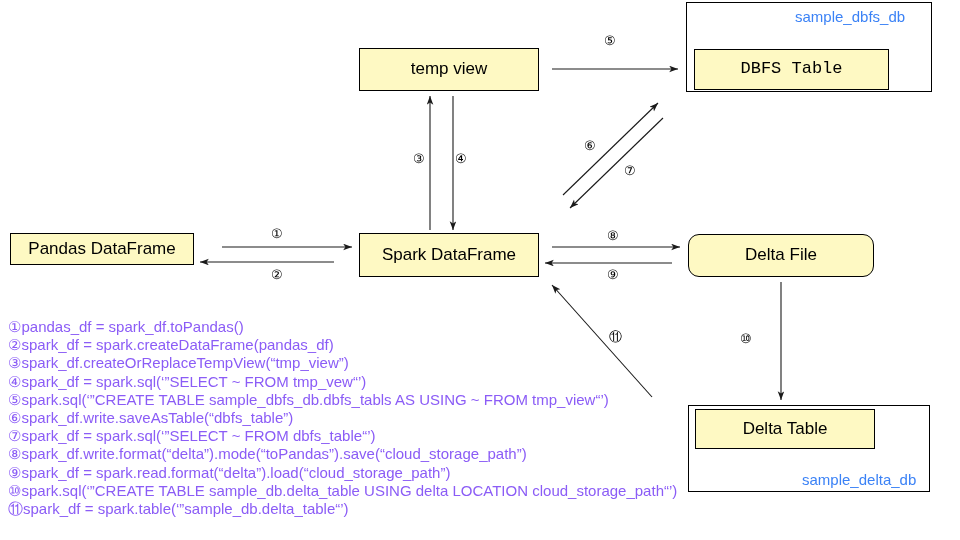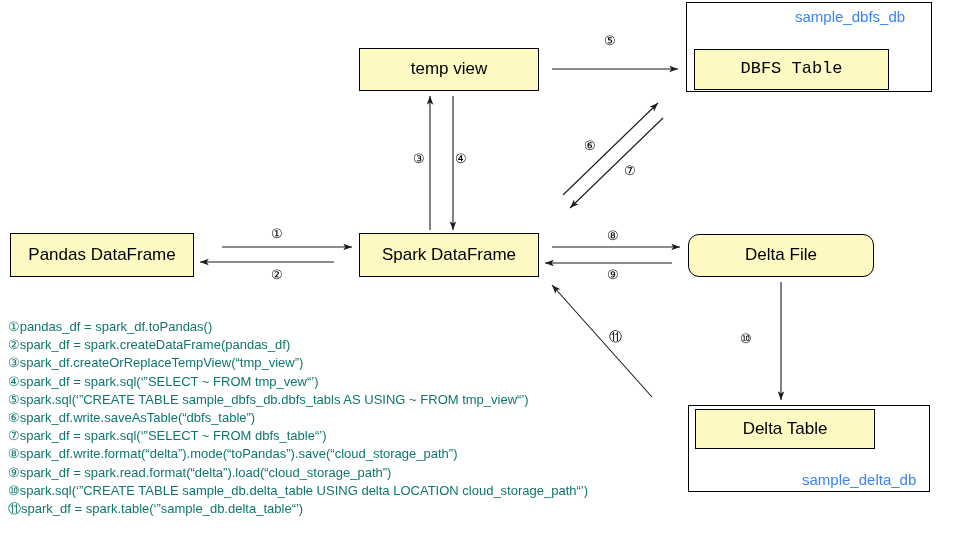--- a/index.html
+++ b/index.html
@@ -51,23 +51,23 @@
     white-space: nowrap;
     text-align: center;
   }
   #legend {
     position: absolute;
     left: 8px;
     top: 318px;
     width: 620px;
   }
   .legend-line {
-    font-size: 13px;
+    font-size: 15px;
     line-height: 18.2px;
-    color: #0f766e;
+    color: #8b5cf6;
     white-space: nowrap;
   }
   svg.arrows {
     position: absolute;
     left: 0;
     top: 0;
     width: 960px;
     height: 540px;
     pointer-events: none;
   }
@@ -106,21 +106,21 @@
 
     <line x1="652" y1="397" x2="552" y2="285" stroke="#1a1a1a" stroke-width="1.1" marker-end="url(#ah)"></line>
   </svg>
 
   <div class="group-box" style="left:686px; top:2px; width:246px; height:90px;"></div>
   <div class="group-label" style="left:795px; top:8px;">sample_dbfs_db</div>
   <div class="box" style="left:694px; top:49px; width:195px; height:41px;font-family:Liberation Mono, monospace;">DBFS Table</div>
 
   <div class="box" style="left:359px; top:48px; width:180px; height:43px;">temp view</div>
 
-  <div class="box" style="left:10px; top:233px; width:184px; height:44px;">Pandas DataFrame</div>
+  <div class="box" style="left:10px; top:233px; width:184px; height:32px;">Pandas DataFrame</div>
 
   <div class="box" style="left:359px; top:233px; width:180px; height:44px;">Spark DataFrame</div>
 
   <div class="box" style="left:688px; top:234px; width:186px; height:43px;border-radius:11px;">Delta File</div>
 
   <div class="group-box" style="left:688px; top:405px; width:242px; height:87px;"></div>
   <div class="box" style="left:695px; top:409px; width:180px; height:40px;">Delta Table</div>
   <div class="group-label" style="left:802px; top:471px;">sample_delta_db</div>
 
   <div class="edge-label" style="left:271px; top:226px;">①</div>

